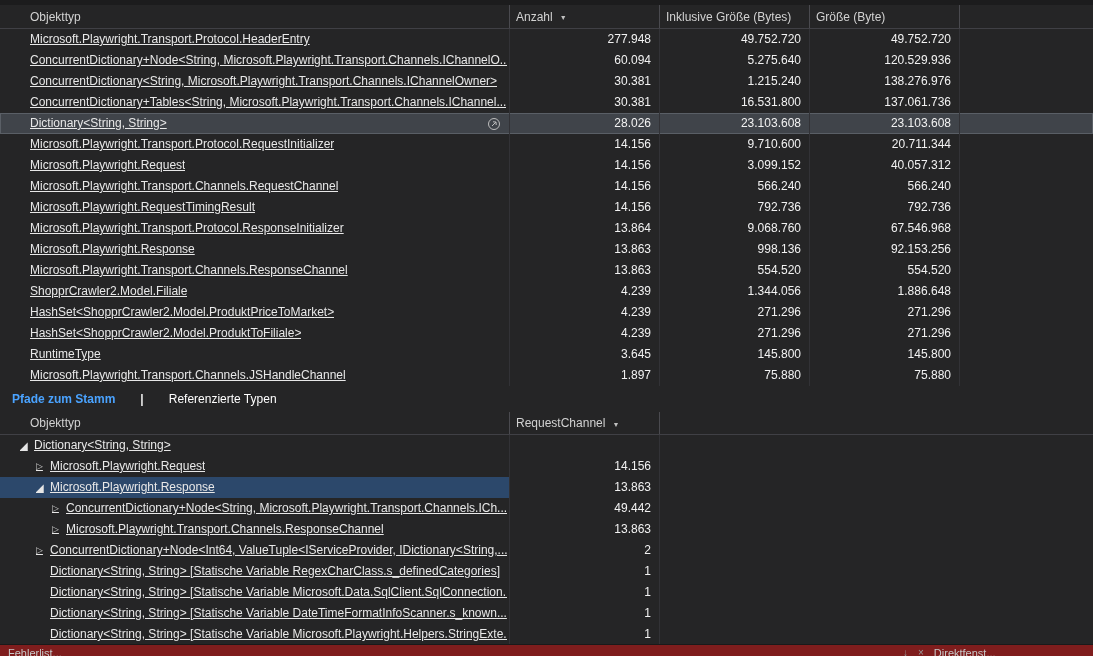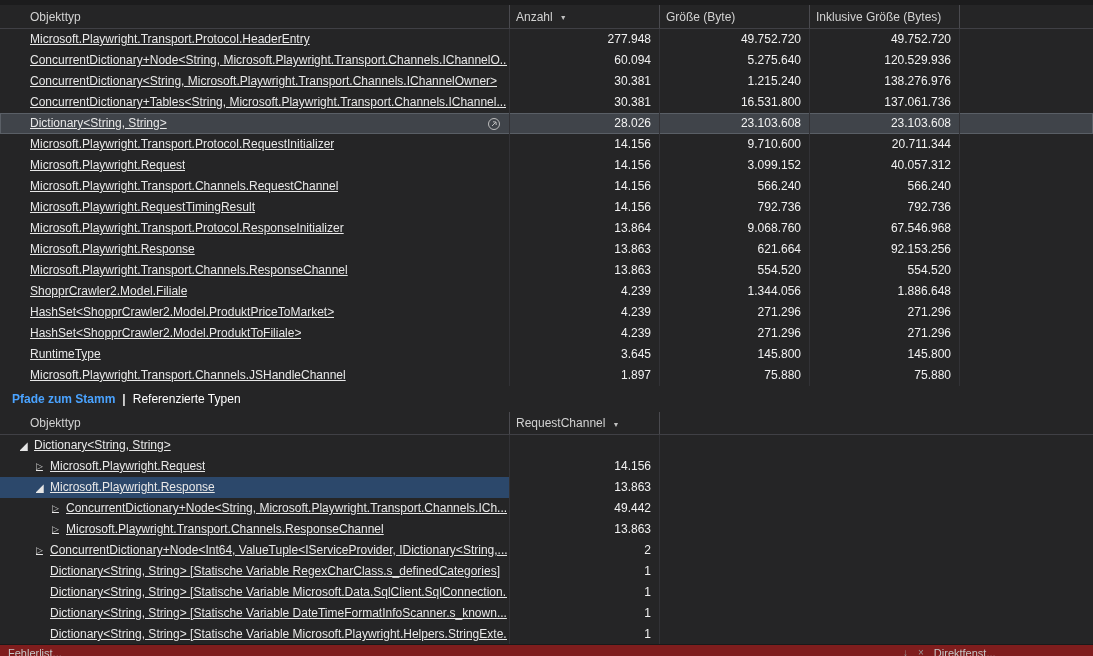--- a/index.html
+++ b/index.html
@@ -33,21 +33,21 @@
   .td.col-type.sel-cell { background:#2c486b; }
   .td.col-num { width:150px; text-align:right; padding-right:8px; color:#f2f2f2; }
   .td.col-fill { flex:1; border-right:none; }
   .type-label { overflow:hidden; white-space:nowrap; }
   .expander { display:inline-block; width:14px; flex:none; font-size:9px; color:#cdcdcd; }
   .expander.exp { font-size:10px; color:#e6e6e6; }
   .expander.none { visibility:hidden; }
   .row-icon { margin-left:auto; margin-right:6px; display:flex; align-items:center; flex:none; }
 
   .tabstrip { position:absolute; top:386px; left:0; right:0; height:26px;
-              display:flex; align-items:center; padding-left:12px; gap:7px; background:#252526; }
+              display:flex; align-items:center; padding-left:12px; gap:25px; background:#252526; }
   .tab { color:#ffffff; }
   .tab.active { color:#4aa3ff; font-weight:bold; }
   .tab-sep { color:#ececec; font-weight:bold; }
 
   .statusbar { position:absolute; top:644px; left:0; right:0; height:12px;
                background:#7f1d1d; border-top:1px solid #1a1a1a;
                font-size:11px; color:#c8c8c8; overflow:hidden; }
   .sb-left { position:absolute; left:8px; top:2px; }
   .sb-right { position:absolute; left:903px; top:2px; display:flex; gap:10px; align-items:center; }
   .sb-icon { color:#9a9a9a; font-size:10px; line-height:10px; }
@@ -60,24 +60,24 @@
 
   <div class="grid-header top-header">
     <div class="th col-type">
       <span>Objekttyp</span>
     </div>
     <div class="th col-num">
       <span>Anzahl</span>
       <span class="sort-arrow">▼</span>
     </div>
     <div class="th col-num">
+      <span>Inklusive Größe (Bytes)</span>
+    </div>
+    <div class="th col-num">
       <span>Größe (Byte)</span>
-    </div>
-    <div class="th col-num">
-      <span>Inklusive Größe (Bytes)</span>
     </div>
     <div class="th col-fill"></div>
   </div>
 
   <div class="tbody top-body">
       <div class="tr">
         <div class="td col-type">
           <span class="type-label">Microsoft.Playwright.Transport.Protocol.HeaderEntry</span>
         </div>
         <div class="td col-num">277.948</div>
@@ -170,21 +170,21 @@
         <div class="td col-num">13.864</div>
         <div class="td col-num">9.068.760</div>
         <div class="td col-num">67.546.968</div>
         <div class="td col-fill"></div>
       </div>
       <div class="tr">
         <div class="td col-type">
           <span class="type-label">Microsoft.Playwright.Response</span>
         </div>
         <div class="td col-num">13.863</div>
-        <div class="td col-num">621.664</div>
+        <div class="td col-num">998.136</div>
         <div class="td col-num">92.153.256</div>
         <div class="td col-fill"></div>
       </div>
       <div class="tr">
         <div class="td col-type">
           <span class="type-label">Microsoft.Playwright.Transport.Channels.ResponseChannel</span>
         </div>
         <div class="td col-num">13.863</div>
         <div class="td col-num">554.520</div>
         <div class="td col-num">554.520</div>

